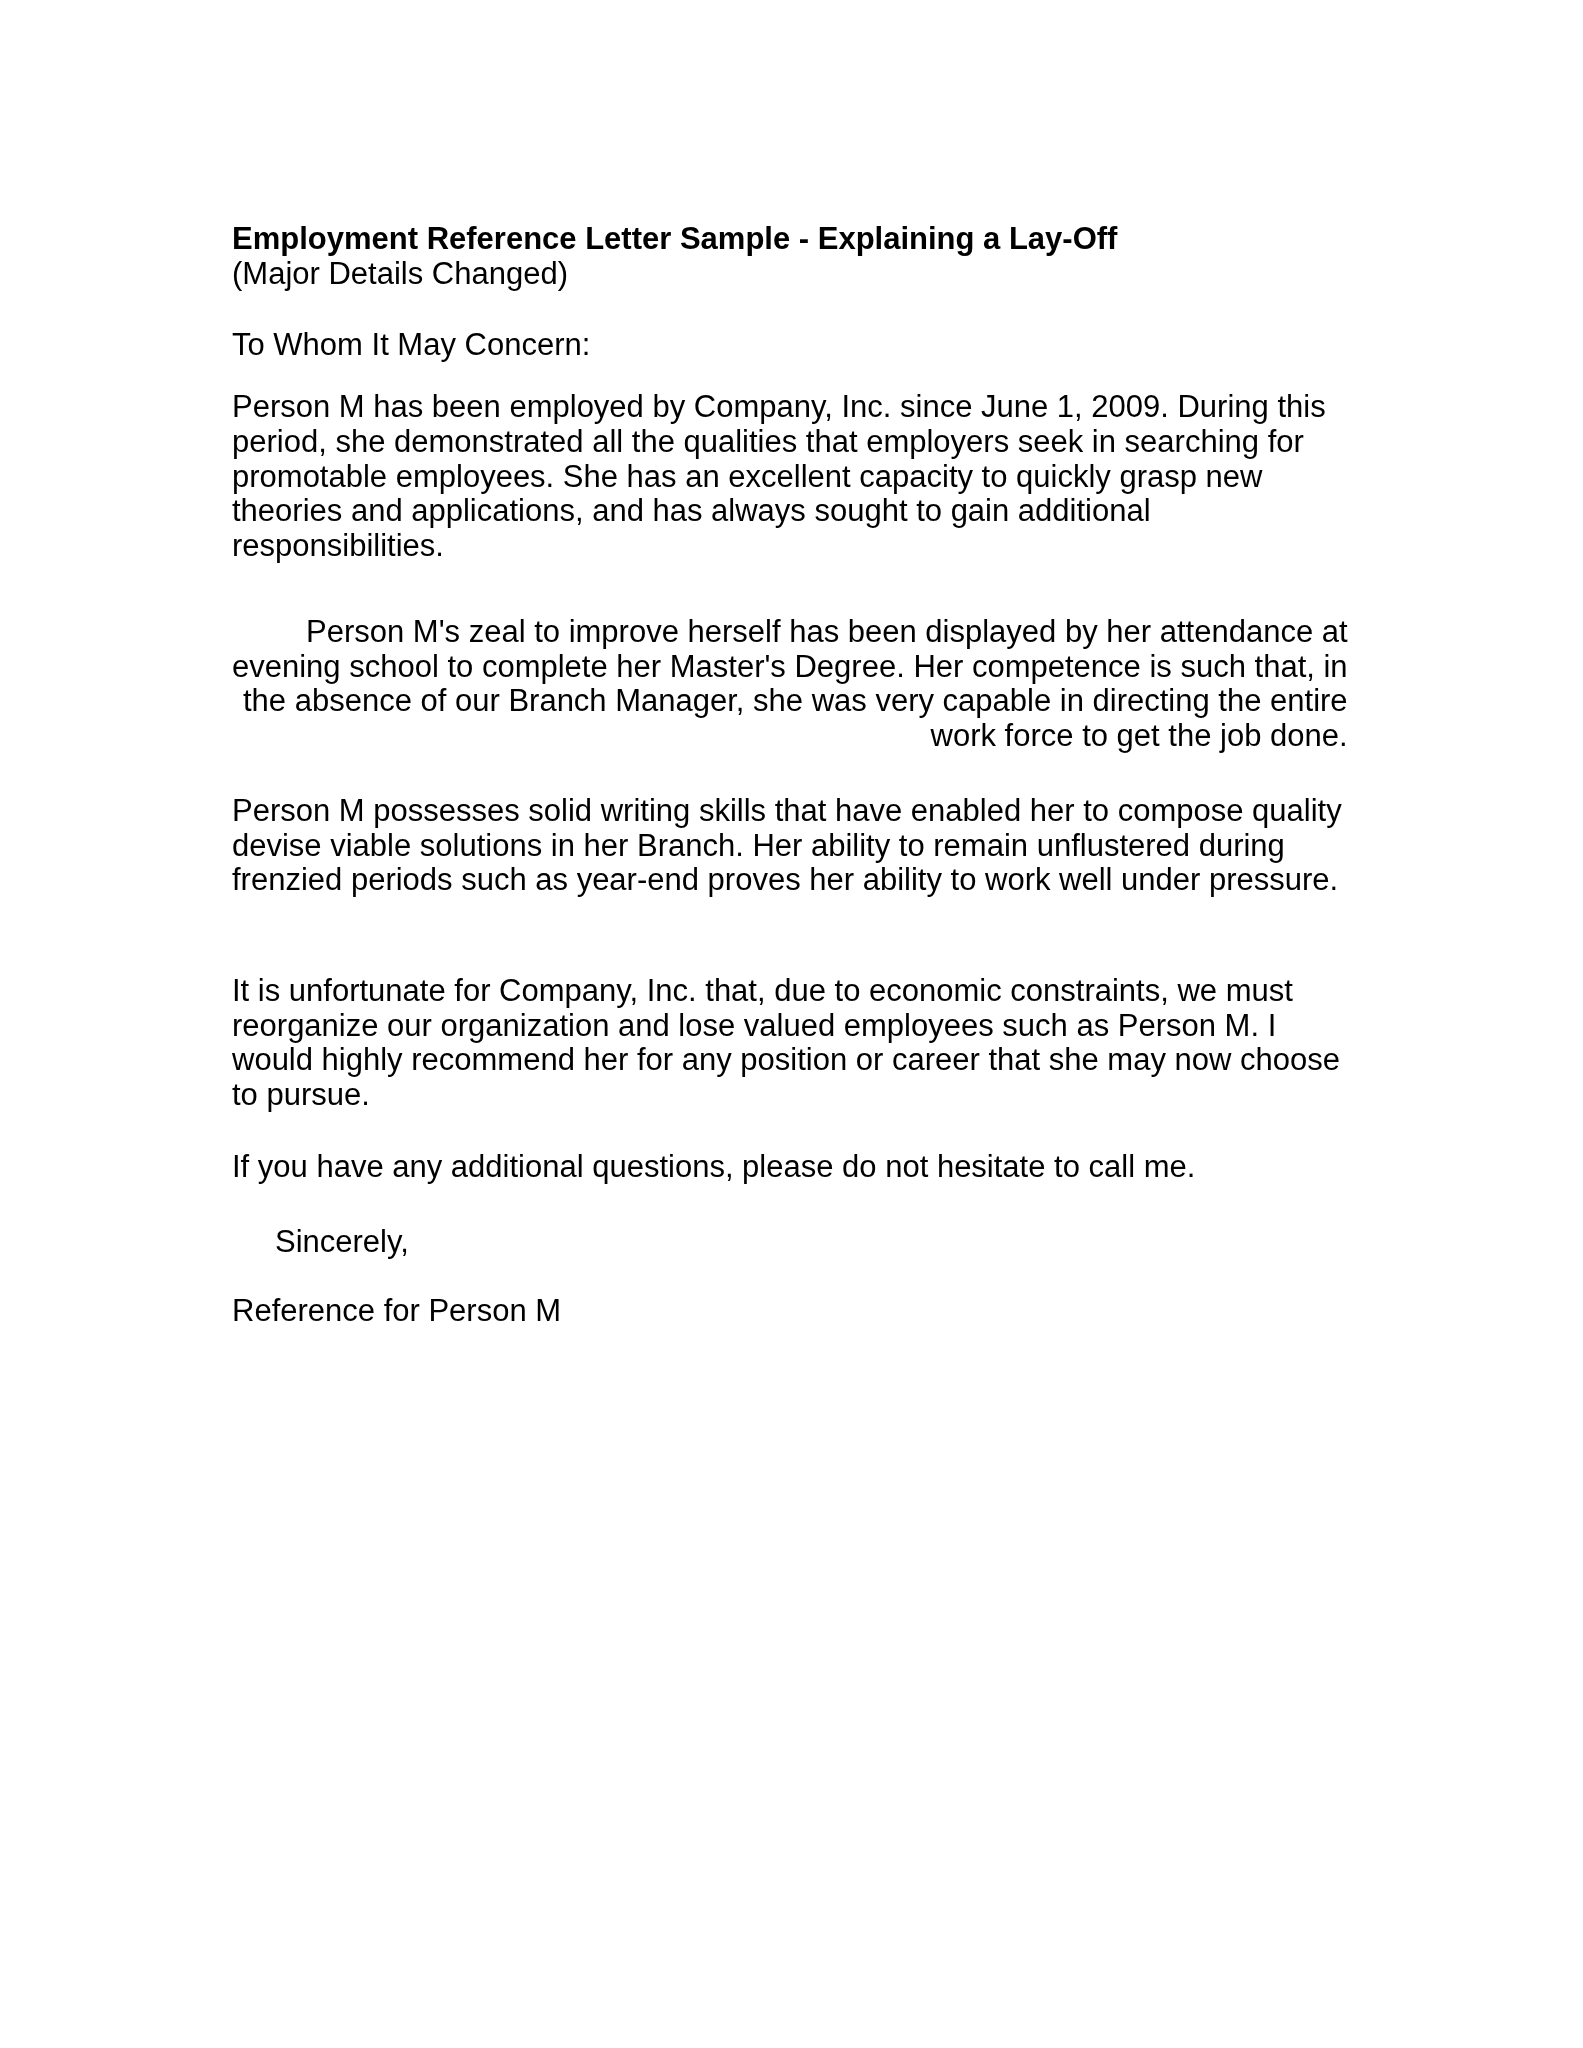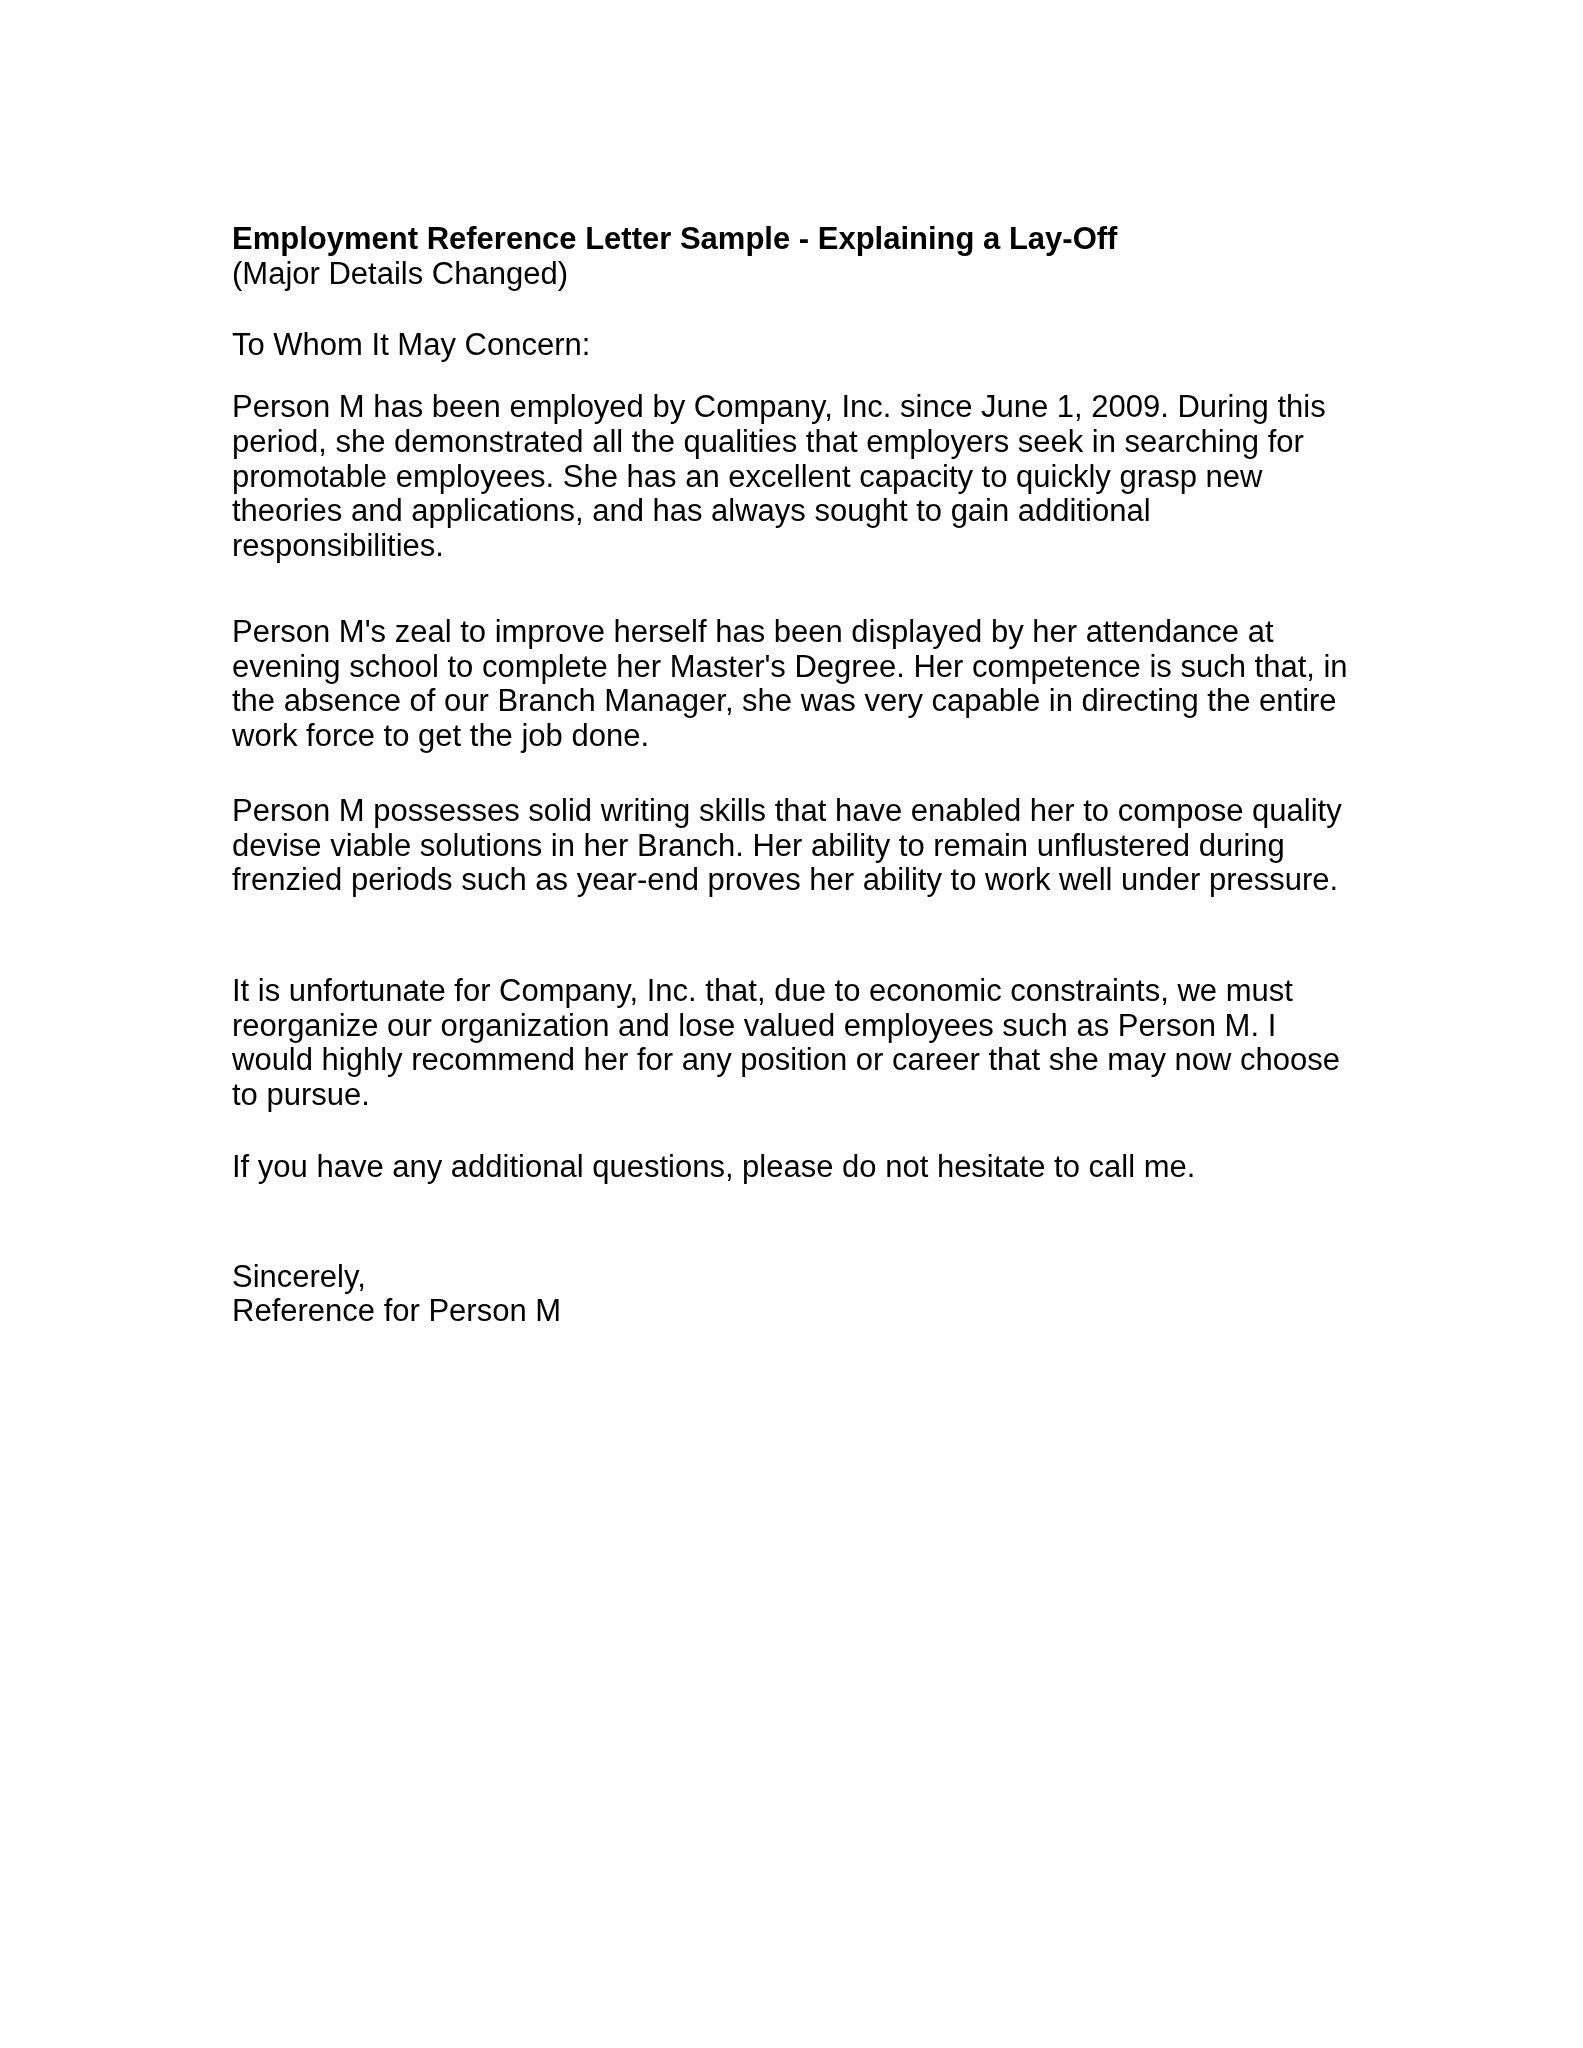--- a/index.html
+++ b/index.html
@@ -55,21 +55,21 @@
   </div>
 
   <div class="block" style="top:390px;">
     <span class="line">Person M has been employed by Company, Inc. since June 1, 2009. During this</span>
     <span class="line">period, she demonstrated all the qualities that employers seek in searching for</span>
     <span class="line">promotable employees. She has an excellent capacity to quickly grasp new</span>
     <span class="line">theories and applications, and has always sought to gain additional</span>
     <span class="line">responsibilities.</span>
   </div>
 
-  <div class="block" style="top:614.8px;">
+  <div class="block" style="top:614.8px;text-align:right;">
     <span class="line">Person M's zeal to improve herself has been displayed by her attendance at</span>
     <span class="line">evening school to complete her Master's Degree. Her competence is such that, in</span>
     <span class="line">the absence of our Branch Manager, she was very capable in directing the entire</span>
     <span class="line">work force to get the job done.</span>
   </div>
 
   <div class="block" style="top:793.8px;">
     <span class="line">Person M possesses solid writing skills that have enabled her to compose quality</span>
     <span class="line">devise viable solutions in her Branch. Her ability to remain unflustered during</span>
     <span class="line">frenzied periods such as year-end proves her ability to work well under pressure.</span>
@@ -79,21 +79,21 @@
     <span class="line">It is unfortunate for Company, Inc. that, due to economic constraints, we must</span>
     <span class="line">reorganize our organization and lose valued employees such as Person M. I</span>
     <span class="line">would highly recommend her for any position or career that she may now choose</span>
     <span class="line">to pursue.</span>
   </div>
 
   <div class="block" style="top:1149.8px;">
     <span class="line">If you have any additional questions, please do not hesitate to call me.</span>
   </div>
 
-  <div class="block" style="top:1260px;">
+  <div class="block" style="top:1225px;margin-left:43px;">
     <span class="line">Sincerely,</span>
   </div>
 
   <div class="block" style="top:1293.8px;text-align:right;">
     <span class="line">Reference for Person M</span>
   </div>
 
 </div>
 
 </body></html>

